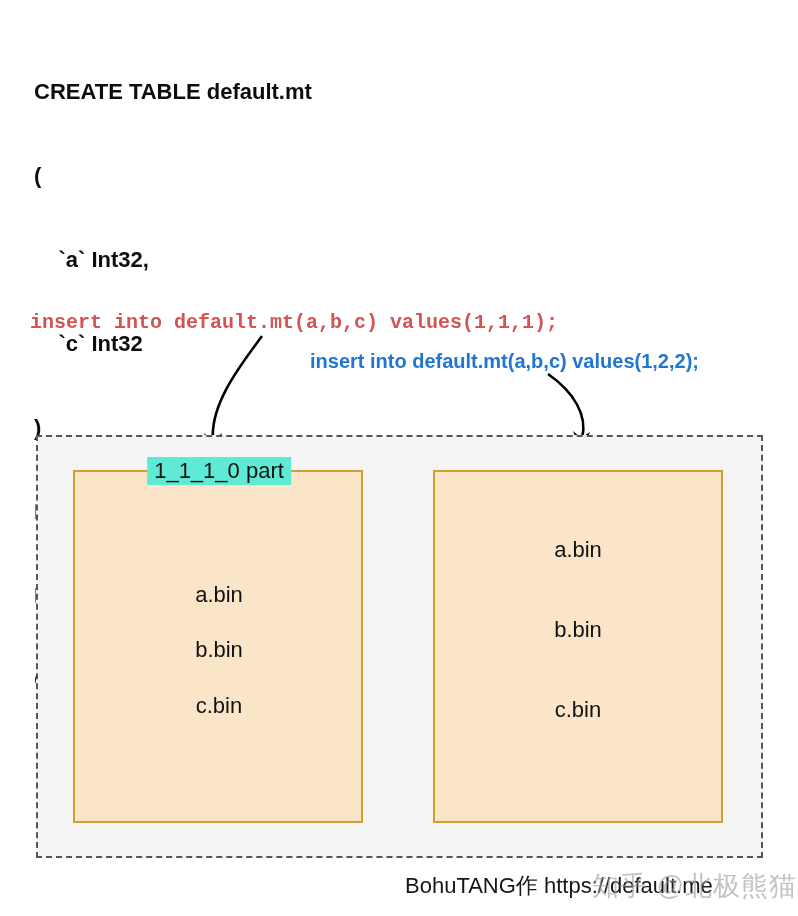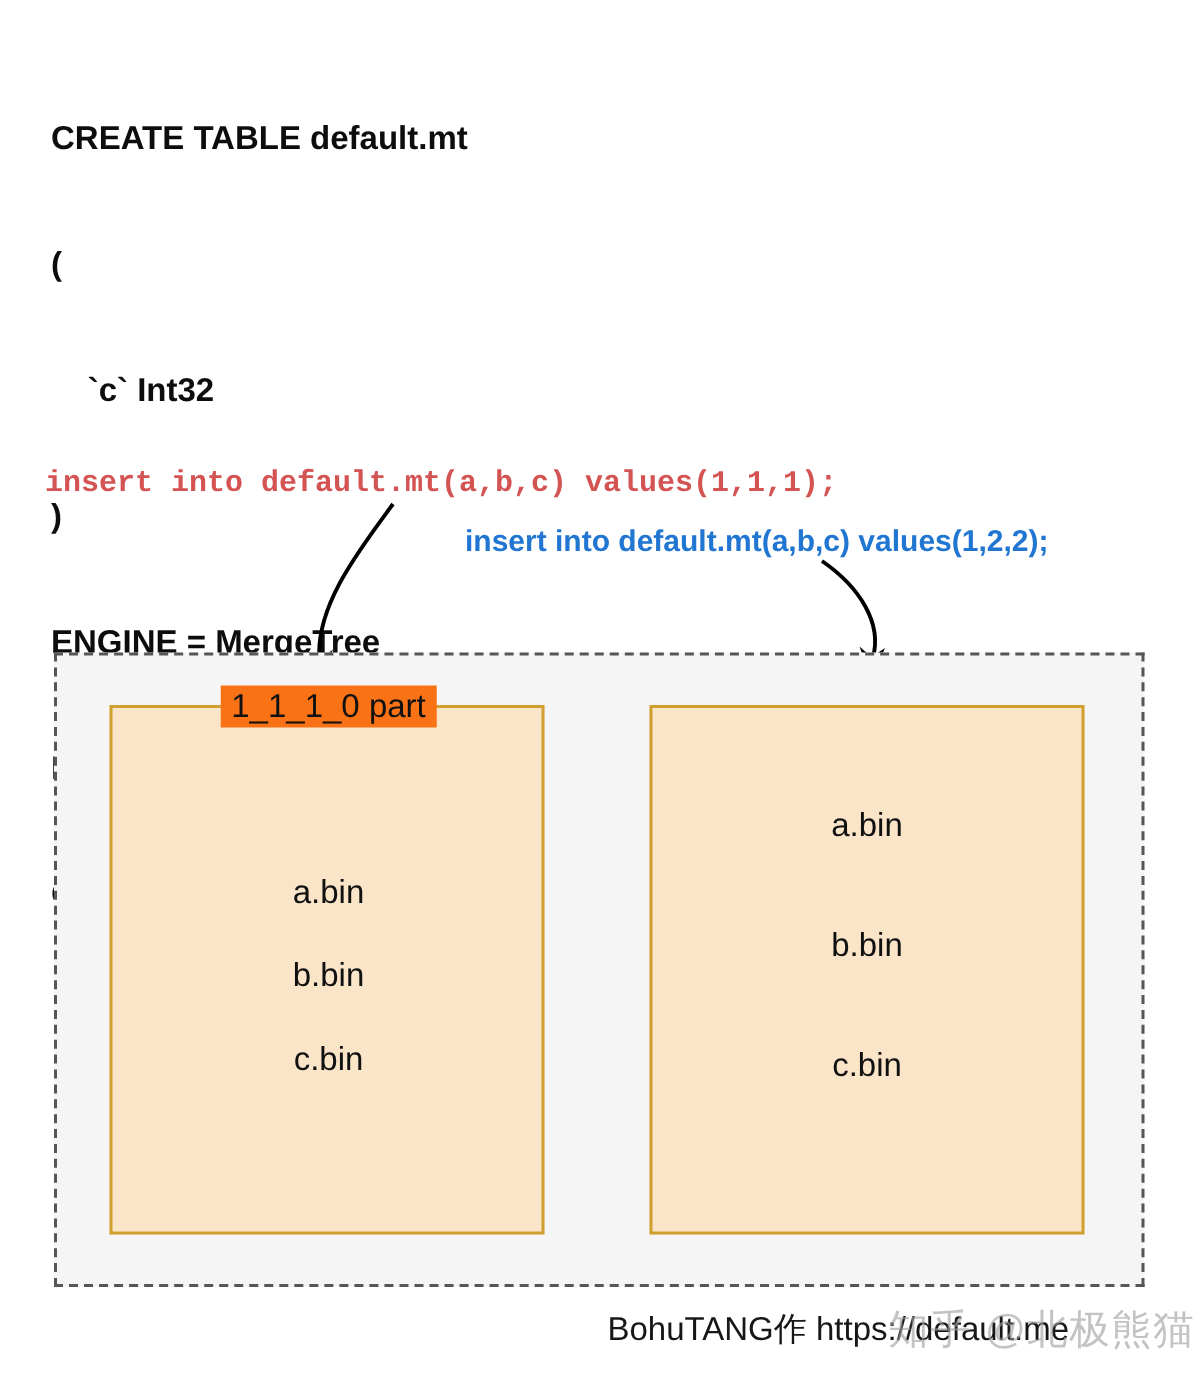--- a/index.html
+++ b/index.html
@@ -45,21 +45,21 @@
     background:var(--partFill,#fae5c8);
     border:2px solid var(--partStroke,#cfa02f);
     box-sizing:border-box;
   }
   .part-box.left{left:73px;}
   .part-box.right{left:433px;}
 
   .part-label{
     position:absolute;top:471px;
     transform:translate(-50%,-50%);
-    background:#f97316;
+    background:#5eead4;
     padding:1px 7px;
     font-size:22px;color:#111;
     white-space:nowrap;
   }
   .part-label.left{left:219px;}
   .part-label.right{left:578px;}
 
   .bin{
     position:absolute;
     transform:translate(-50%,-50%);
@@ -83,20 +83,21 @@
   }
 </style>
 </head>
 <body>
 
 <div class="page">
 
   <div class="sql-block">
     <div>CREATE TABLE default.mt</div>
     <div>(</div>
+    <div>    `a` Int32,</div>
     <div>    `c` Int32</div>
     <div>)</div>
     <div>ENGINE = MergeTree</div>
     <div>PARTITION BY a</div>
     <div>ORDER BY b</div>
   </div>
 
   <div class="insert insert-1">insert into default.mt(a,b,c) values(1,1,1);</div>
   <div class="insert insert-2">insert into default.mt(a,b,c) values(1,2,2);</div>
 

